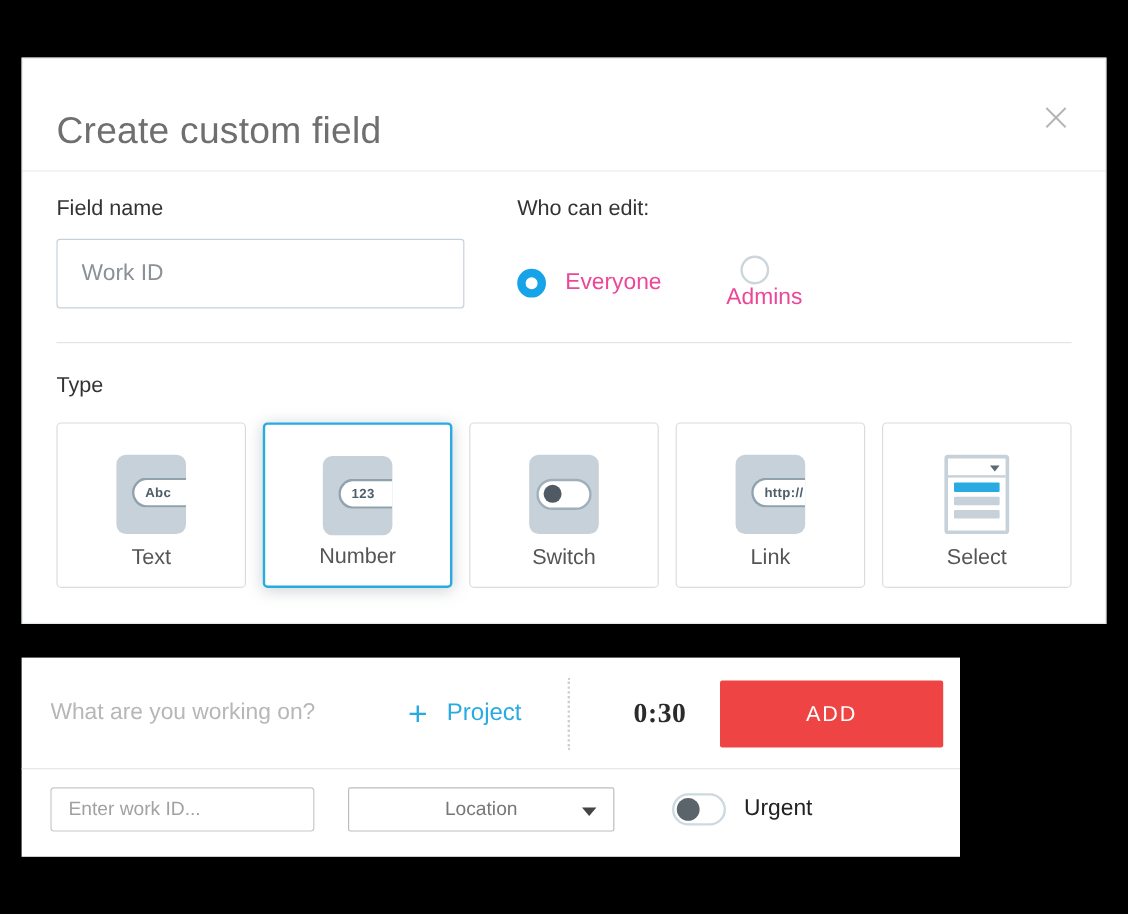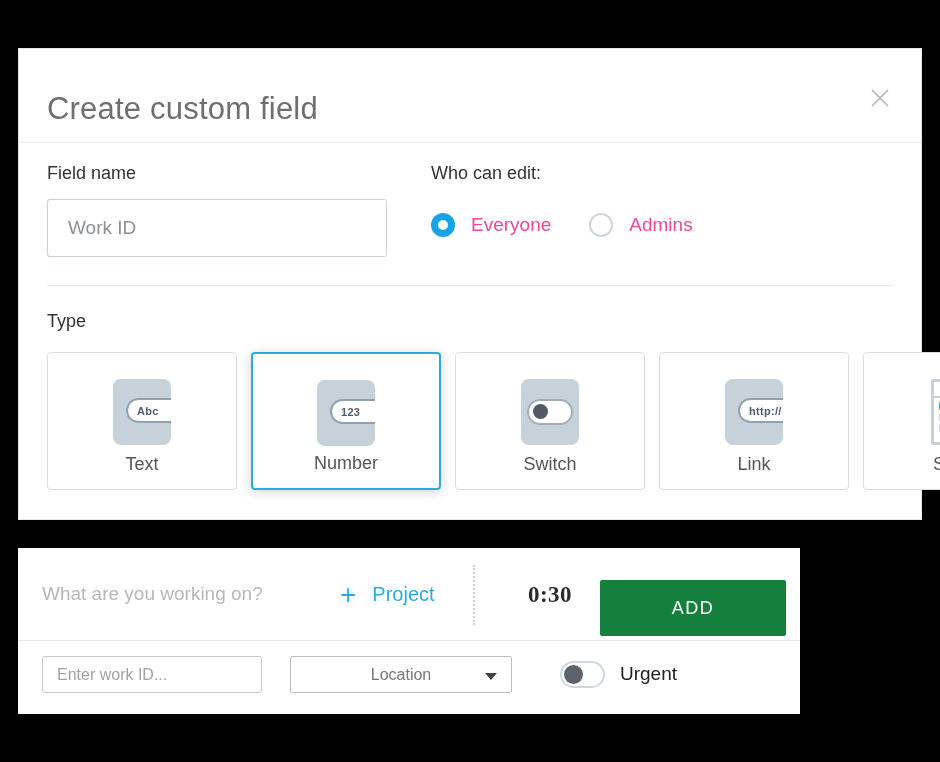--- a/index.html
+++ b/index.html
@@ -65,21 +65,21 @@
     background: #fff;
     outline: none;
   }
 
   .radio-row {
     position: absolute;
     left: 412px; top: 70px;
     display: flex; align-items: center;
   }
   .radio-opt { display: flex; align-items: center; cursor: pointer; }
-  .radio-opt + .radio-opt { margin-left: 38px; }
+  .radio-opt + .radio-opt { margin-left: 38px; flex-direction: column; }
   .radio-circle {
     width: 24px; height: 24px;
     border-radius: 50%;
     background: #fff;
     flex: 0 0 auto;
   }
   .radio-circle.on  { border: 7px solid #17a3e8; }
   .radio-circle.off { border: 2px solid #ccd6dc; }
   .radio-label { margin-left: 16px; font-size: 19px; color: #ec4899; }
 
@@ -89,21 +89,21 @@
     height: 1px; background: #dfe6ea;
   }
 
   
   .cards {
     position: absolute;
     left: 28px; top: 209px;
     display: flex; gap: 14px;
   }
   .card {
-    width: 190px; height: 138px;
+    width: 158px; height: 138px;
     background: #fff;
     border: 1px solid #dcdcdc;
     border-radius: 4px;
     position: relative;
     cursor: pointer;
   }
   .card.selected {
     border: 2px solid #29abe2;
     box-shadow: 0 2px 12px rgba(120,130,140,0.35);
   }
@@ -241,23 +241,23 @@
     left: 487px; top: 0; width: 90px; height: 93px;
     display: flex; align-items: center; justify-content: center;
     font-size: 23px;
     font-weight: bold;
     color: #2b2b2b;
     letter-spacing: 0.5px;
     font-family: Liberation Serif, serif;
   }
   .add-btn {
     position: absolute;
-    right: 14px; top: 32px;
+    right: 14px; top: 19px;
     width: 186px; height: 56px;
-    background: #15803d;
+    background: #ef4444;
     border: none; border-radius: 2px;
     color: #fff;
     font-size: 18px;
     font-family: "Liberation Sans", sans-serif;
     letter-spacing: 1.5px;
     cursor: pointer;
   }
   .tracker-row2 { position: relative; height: 72px; }
   .workid-input {
     position: absolute;

